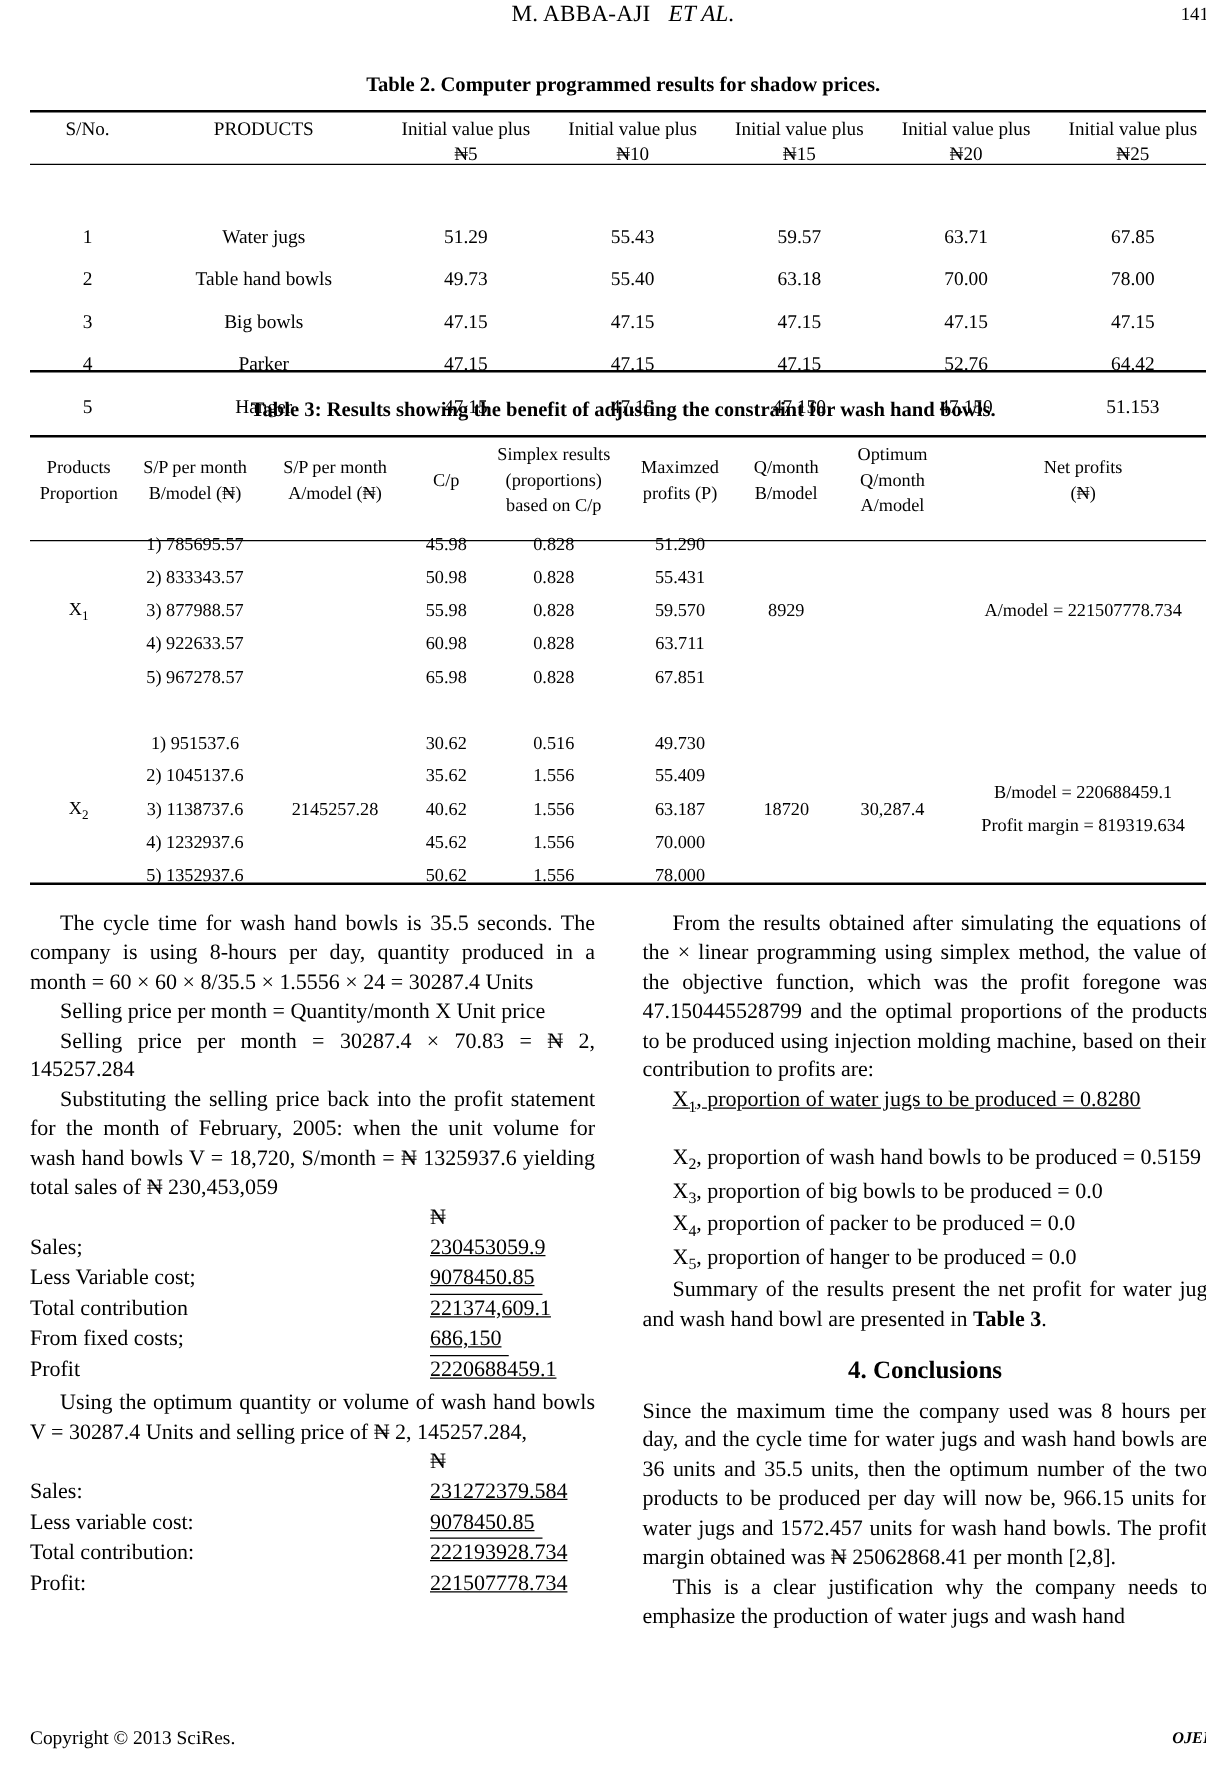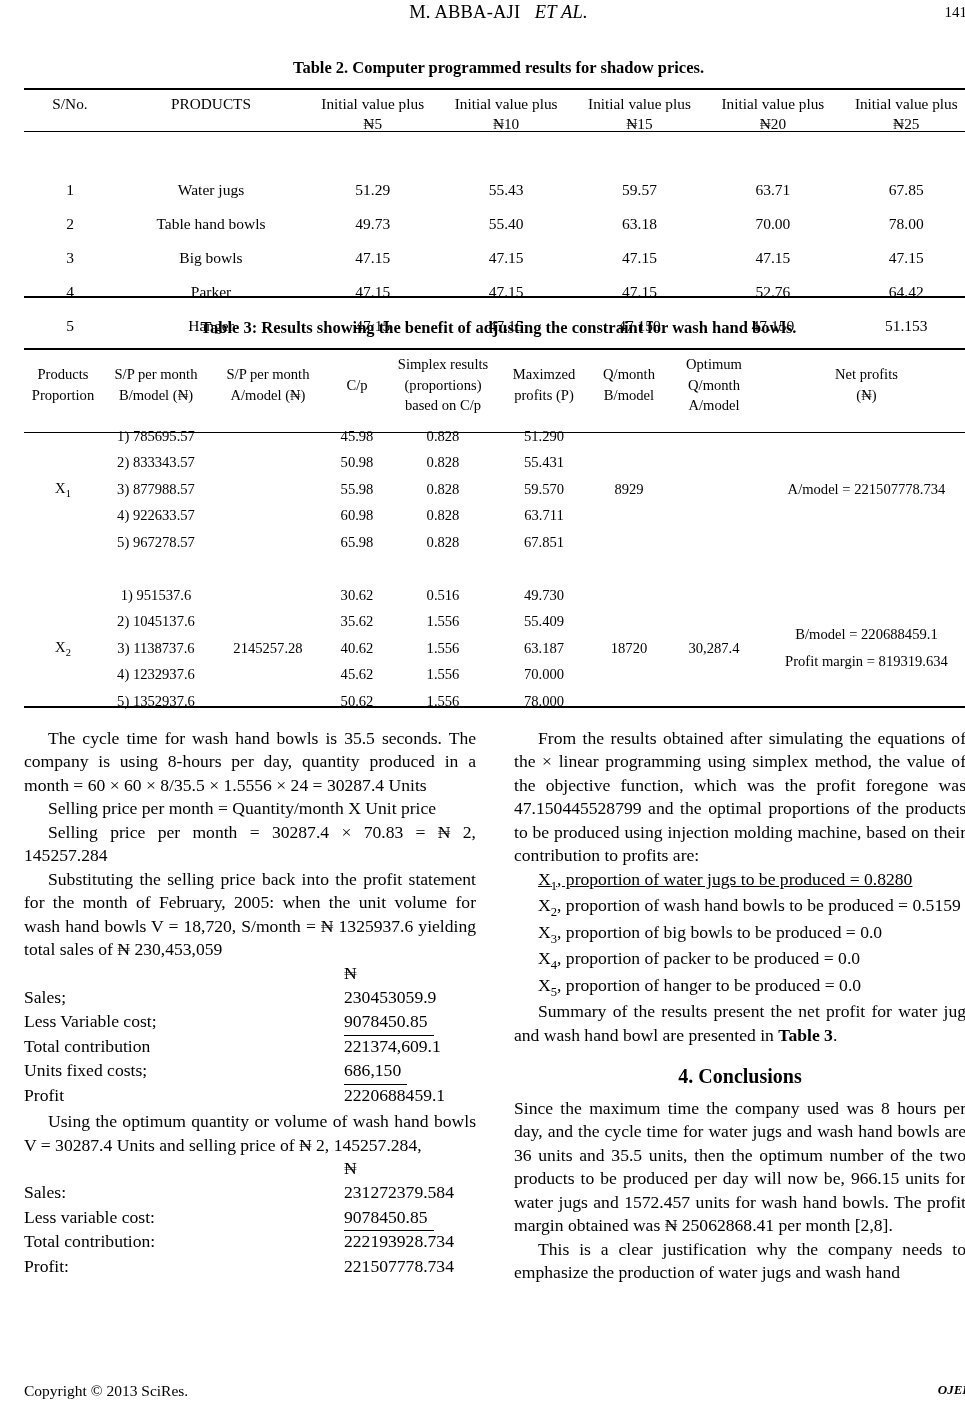--- a/index.html
+++ b/index.html
@@ -182,20 +182,21 @@
     white-space: nowrap;
   }
   .stmt .lbl {
     display: inline-block;
     width: 320px;
     text-align: left;
   }
   .stmt .val {
     display: inline-block;
     text-align: center;
+    text-decoration: underline;
   }
   .stmt .val.ul {
     border-bottom: 1.4px solid #000;
     padding-bottom: 1px;
     padding-right: 6px;
   }
   .stmt2 .lbl { width: 320px; }
 
   
   .footer-left {
@@ -501,21 +502,21 @@
       <div class="row">
         <span class="lbl">Sales;</span><span class="val">230453059.9</span>
       </div>
       <div class="row">
         <span class="lbl">Less Variable cost;</span><span class="val ul">9078450.85</span>
       </div>
       <div class="row">
         <span class="lbl">Total contribution</span><span class="val">221374,609.1</span>
       </div>
       <div class="row">
-        <span class="lbl">Units fixed costs;</span><span class="val ul">686,150</span>
+        <span class="lbl">From fixed costs;</span><span class="val ul">686,150</span>
       </div>
       <div class="row">
         <span class="lbl">Profit</span><span class="val">2220688459.1</span>
       </div>
     </div>
 
     <p style="margin-top:2px;">Using the optimum quantity or volume of wash hand bowls V = 30287.4 Units and selling price of ₦ 2, 145257.284,</p>
 
     <div class="stmt stmt2">
       <div class="naira-row">₦</div>
@@ -532,21 +533,21 @@
         <span class="lbl">Profit:</span><span class="val">221507778.734</span>
       </div>
     </div>
   </div>
 
   <div class="col" id="colR">
     <p>From the results obtained after simulating the equations of the × linear programming using simplex method, the value of the objective function, which was the profit foregone was 47.150445528799 and the optimal proportions of the products to be produced using injection molding machine, based on their contribution to profits are:</p>
 
     <p class="noind" style="text-indent:24px;text-decoration:underline;"><span>X</span><sub>1</sub><span>, proportion of water jugs to be produced = 0.8280</span></p>
 
-    <p class="noind" style="text-indent:24px;"><span>X</span><sub>2</sub><span>, proportion of wash hand bowls to be produced = 0.5159</span></p>
+    <p class="noind" style="text-indent:24px;margin-top:20px;"><span>X</span><sub>2</sub><span>, proportion of wash hand bowls to be produced = 0.5159</span></p>
 
     <p class="noind" style="text-indent:24px;"><span>X</span><sub>3</sub><span>, proportion of big bowls to be produced = 0.0</span></p>
 
     <p class="noind" style="text-indent:24px;"><span>X</span><sub>4</sub><span>, proportion of packer to be produced = 0.0</span></p>
 
     <p class="noind" style="text-indent:24px;"><span>X</span><sub>5</sub><span>, proportion of hanger to be produced = 0.0</span></p>
 
     <p><span>Summary of the results present the net profit for water jug and wash hand bowl are presented in </span><span class="bold">Table 3</span><span>.</span></p>
 
     <h2>4. Conclusions</h2>

